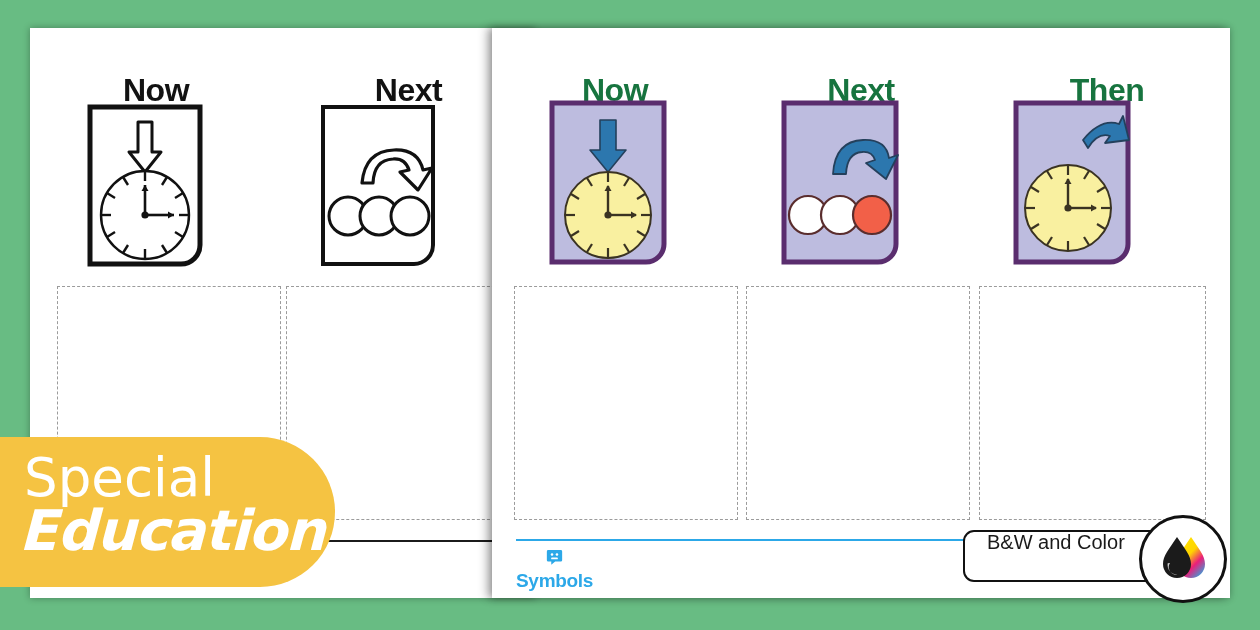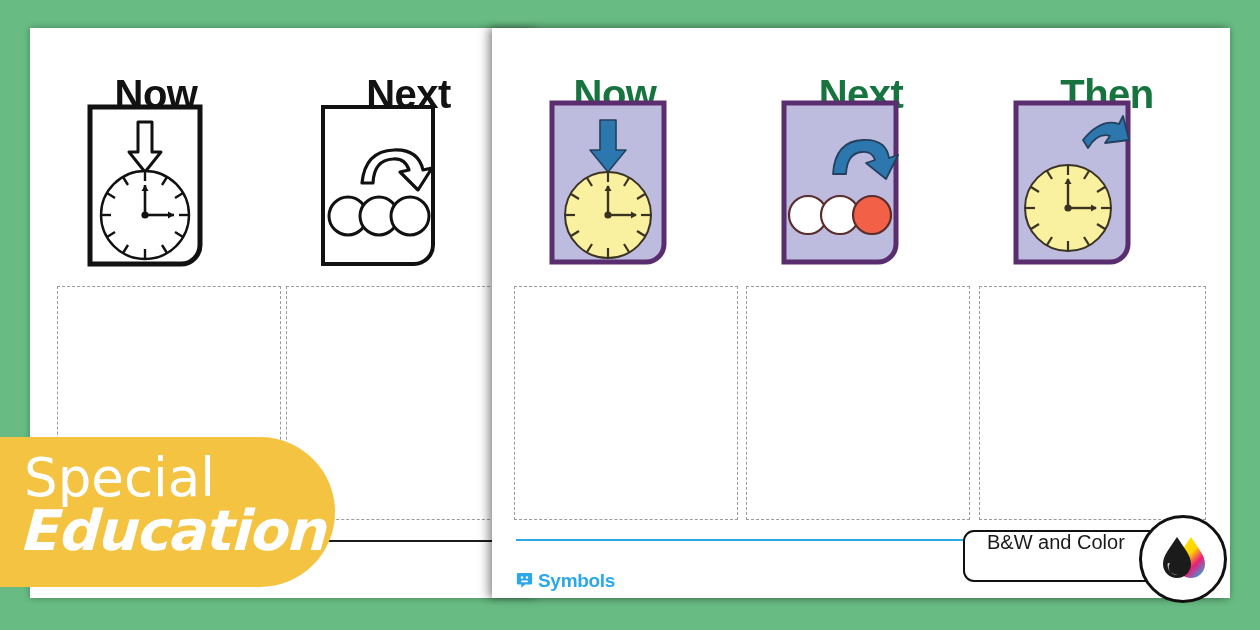--- a/index.html
+++ b/index.html
@@ -26,21 +26,21 @@
     left:492px; top:28px;
     width:738px; height:570px;
     box-shadow:-5px 0 9px rgba(0,0,0,.30), 0 0 7px rgba(0,0,0,.25);
     z-index:3;
   }
 
   
   .head-row{position:absolute;display:flex;}
   .head{
     font-weight:bold;
-    font-size:40px;
+    font-size:32px;
     letter-spacing:-0.5px;
     text-align:center;
     line-height:1;
   }
   .head.bw{color:#121212;}
   .head.color{color:#17743f;}
 
   
   .sym{
     position:absolute;
@@ -293,21 +293,21 @@
         </svg>
       </div>
     </div>
 
     <div class="dash" style="left:22px;top:258px;width:222px;height:232px;"></div>
     <div class="dash" style="left:254px;top:258px;width:222px;height:232px;"></div>
     <div class="dash" style="left:487px;top:258px;width:225px;height:232px;"></div>
 
     <div class="rule-color" style="left:24px;top:511px;width:690px;"></div>
 
-    <div class="brand" style="left:24px;top:543px;">
+    <div class="brand" style="left:24px;top:521px;flex-direction:column;">
       <span class="brand-icon">
         <svg viewBox="0 0 20 20" xmlns="http://www.w3.org/2000/svg">
           <path d="M2.6 1.2 h14.8 a1.6 1.6 0 0 1 1.6 1.6 v10.4 a1.6 1.6 0 0 1 -1.6 1.6 h-6.6 l-4.6 3.6 v-3.6 h-3.6 a1.6 1.6 0 0 1 -1.6 -1.6 v-10.4 a1.6 1.6 0 0 1 1.6 -1.6 z" fill="#2ca8e8"></path>
           <circle cx="7.1" cy="6.4" r="1.5" fill="#ffffff"></circle>
           <circle cx="12.9" cy="6.4" r="1.5" fill="#ffffff"></circle>
           <rect x="6" y="10" width="8" height="2.1" rx="1.05" fill="#ffffff"></rect>
         </svg>
       </span>
       <span class="brand-text">Symbols</span>
     </div>

